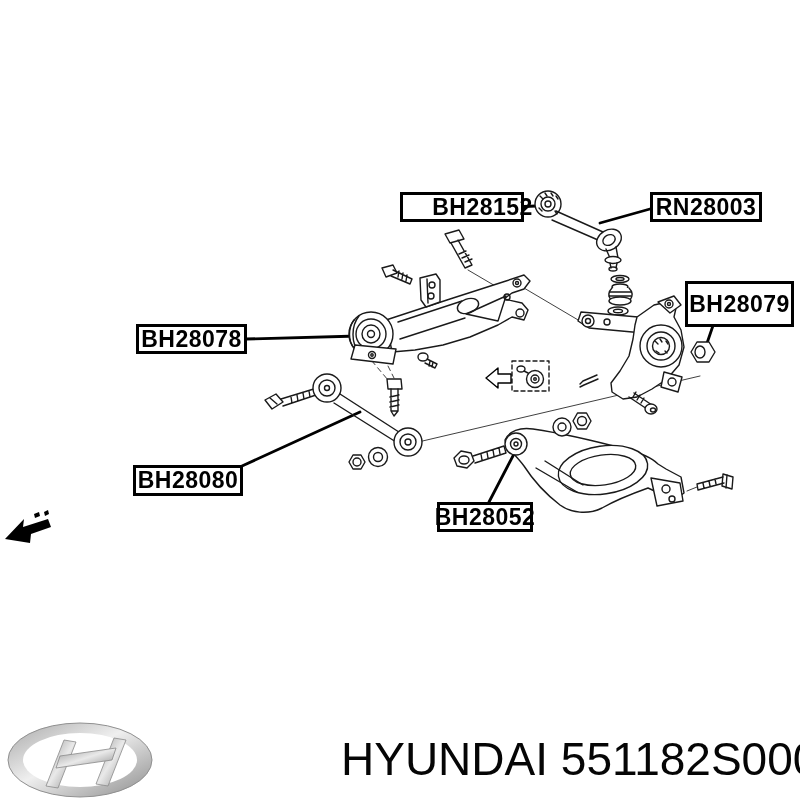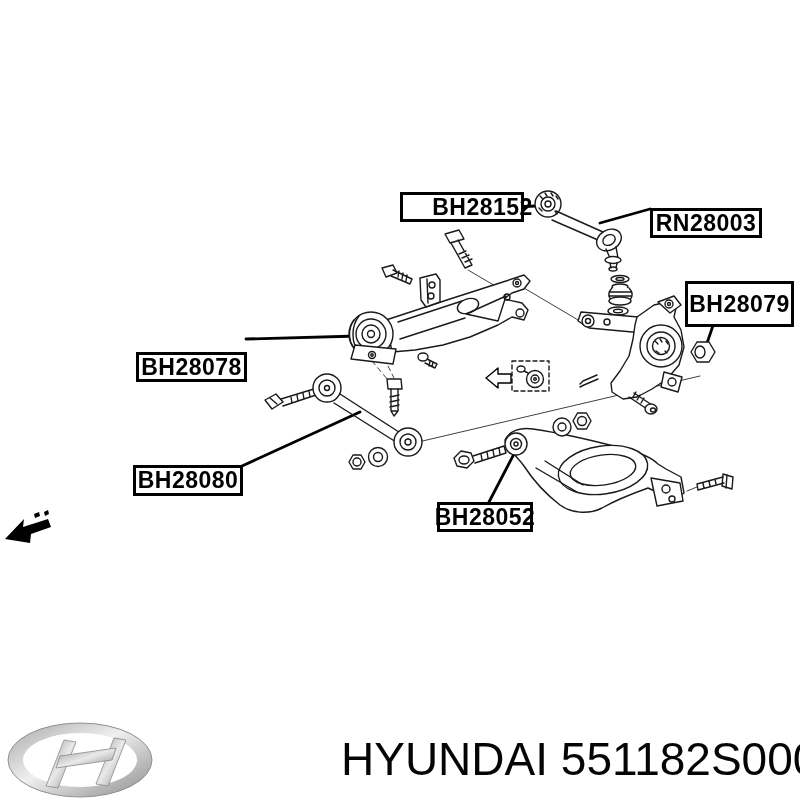--- a/index.html
+++ b/index.html
@@ -4,23 +4,23 @@
 <style>
   html,body{margin:0;padding:0;background:#fff;}
   .canvas{position:relative;width:800px;height:800px;background:#ffffff;overflow:hidden;
           font-family:"Liberation Sans",sans-serif;}
   .diagram-svg{position:absolute;left:0;top:0;width:800px;height:800px;}
   .part-label{position:absolute;box-sizing:border-box;border:3px solid #000;background:#fff;
               color:#000;font-weight:bold;font-size:23px;line-height:1;
               display:flex;align-items:center;justify-content:center;
               letter-spacing:0.5px;cursor:pointer;z-index:5;}
   #lbl-0{left:400px;top:192px;width:124px;height:30px;padding-left:41px;}
-  #lbl-1{left:650px;top:192px;width:112px;height:30px;margin-top:16px;}
+  #lbl-1{left:650px;top:192px;width:112px;height:30px;}
   #lbl-2{left:685px;top:281px;width:109px;height:46px;}
-  #lbl-3{left:136px;top:324px;width:111px;height:30px;margin-top:28px;}
+  #lbl-3{left:136px;top:324px;width:111px;height:30px;}
   #lbl-4{left:133px;top:465px;width:110px;height:31px;}
   #lbl-5{left:437px;top:502px;width:96px;height:30px;}
   .footer-caption{position:absolute;left:341px;top:736px;width:459px;
                   font-size:46px;line-height:1;color:#050505;white-space:nowrap;z-index:4;}
   .logo-svg{position:absolute;left:4px;top:718px;width:156px;height:82px;z-index:4;}
 </style>
 </head>
 <body>
 
 <div class="canvas">

